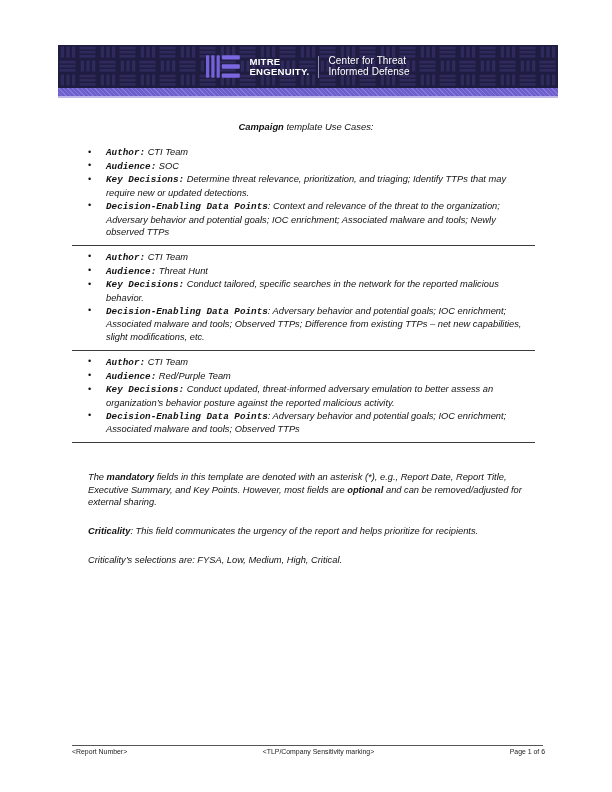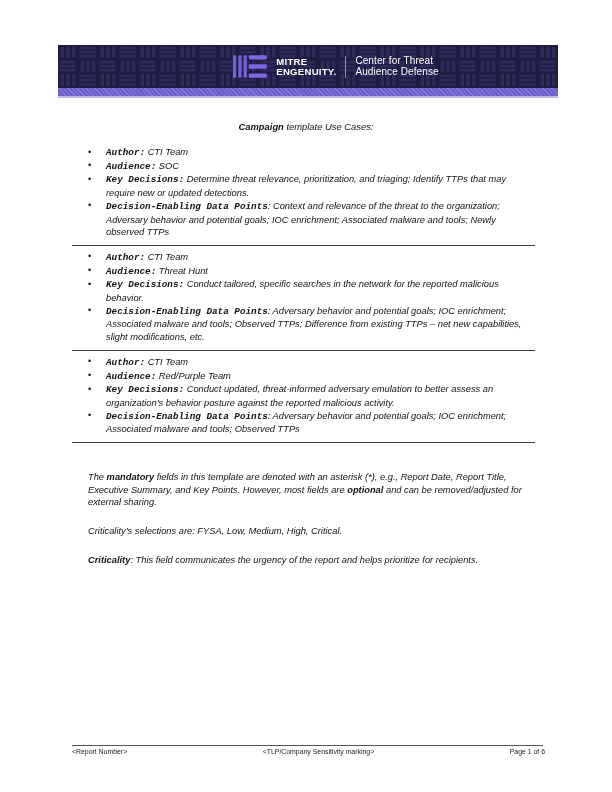--- a/index.html
+++ b/index.html
@@ -7,21 +7,21 @@
     position:relative; width:612px; height:792px; margin:0 auto;
     background:#ffffff; overflow:hidden;
     font-family:"Liberation Sans", sans-serif; color:#131313;
   }
 
   
   .banner { position:absolute; left:58px; top:45px; width:500px; height:43px; background:#1f1c41; }
   .banner .weave { position:absolute; left:0; top:0; }
   .brand { position:absolute; left:0; top:0; width:100%; height:100%;
            display:flex; align-items:center; justify-content:center; gap:9px;
-           color:#ffffff; font-style:normal;margin-left:28px; }
+           color:#ffffff; font-style:normal; }
   .logo-icon { display:flex; }
   .logo-words { font-weight:700; font-size:9.6px; line-height:1.04; letter-spacing:0.25px; }
   .brand-divider { width:1px; height:22px; background:#9193b4; }
   .org-words { font-weight:500; font-size:10px; line-height:1.08; letter-spacing:0.1px; }
 
   .stripe { position:absolute; left:58px; top:88px; width:500px; height:8px;
             background:repeating-linear-gradient(45deg,#6c5ecb 0 2.2px,#8579da 2.2px 3.2px);
             border-bottom:2px solid #bdb6e8; }
 
   
@@ -94,21 +94,21 @@
           </g>
         </svg>
       </span>
       <span class="logo-words">
         <div>MITRE</div>
         <div>ENGENUITY.</div>
       </span>
       <span class="brand-divider"></span>
       <span class="org-words">
         <div>Center for Threat</div>
-        <div>Audience Defense</div>
+        <div>Informed Defense</div>
       </span>
     </div>
   </div>
   <div class="stripe"></div>
 
   <div class="doc-title">
     <b>Campaign</b><span> template Use Cases:</span>
   </div>
 
   <div class="sections">
@@ -137,22 +137,22 @@
         <li><span class="dot">•</span><b>Audience:</b><span> Red/Purple Team</span></li>
         <li><span class="dot">•</span><b>Key Decisions:</b><span> Conduct updated, threat-informed adversary emulation to better assess an organization’s behavior posture against the reported malicious activity.</span></li>
         <li><span class="dot">•</span><b>Decision-Enabling Data Points</b><span>: Adversary behavior and potential goals; IOC enrichment; Associated malware and tools; Observed TTPs</span></li>
       </ul>
     </div>
 
   </div>
 
   <div class="notes">
     <p><span>The </span><b>mandatory</b><span> fields in this template are denoted with an asterisk (*), e.g., Report Date, Report Title, Executive Summary, and Key Points. However, most fields are </span><b>optional</b><span> and can be removed/adjusted for external sharing.</span></p>
+    <p><b>Criticality</b><span>: This field communicates the urgency of the report and helps prioritize for recipients.</span></p>
     <p><span>Criticality’s selections are: FYSA, Low, Medium, High, Critical.</span></p>
-    <p><b>Criticality</b><span>: This field communicates the urgency of the report and helps prioritize for recipients.</span></p>
   </div>
 
   <div class="footer-line"></div>
   <div class="footer">
     <span>&lt;Report Number&gt;</span>
     <span>&lt;TLP/Company Sensitivity marking&gt;</span>
     <span>Page 1 of 6</span>
   </div>
 
 </div>

